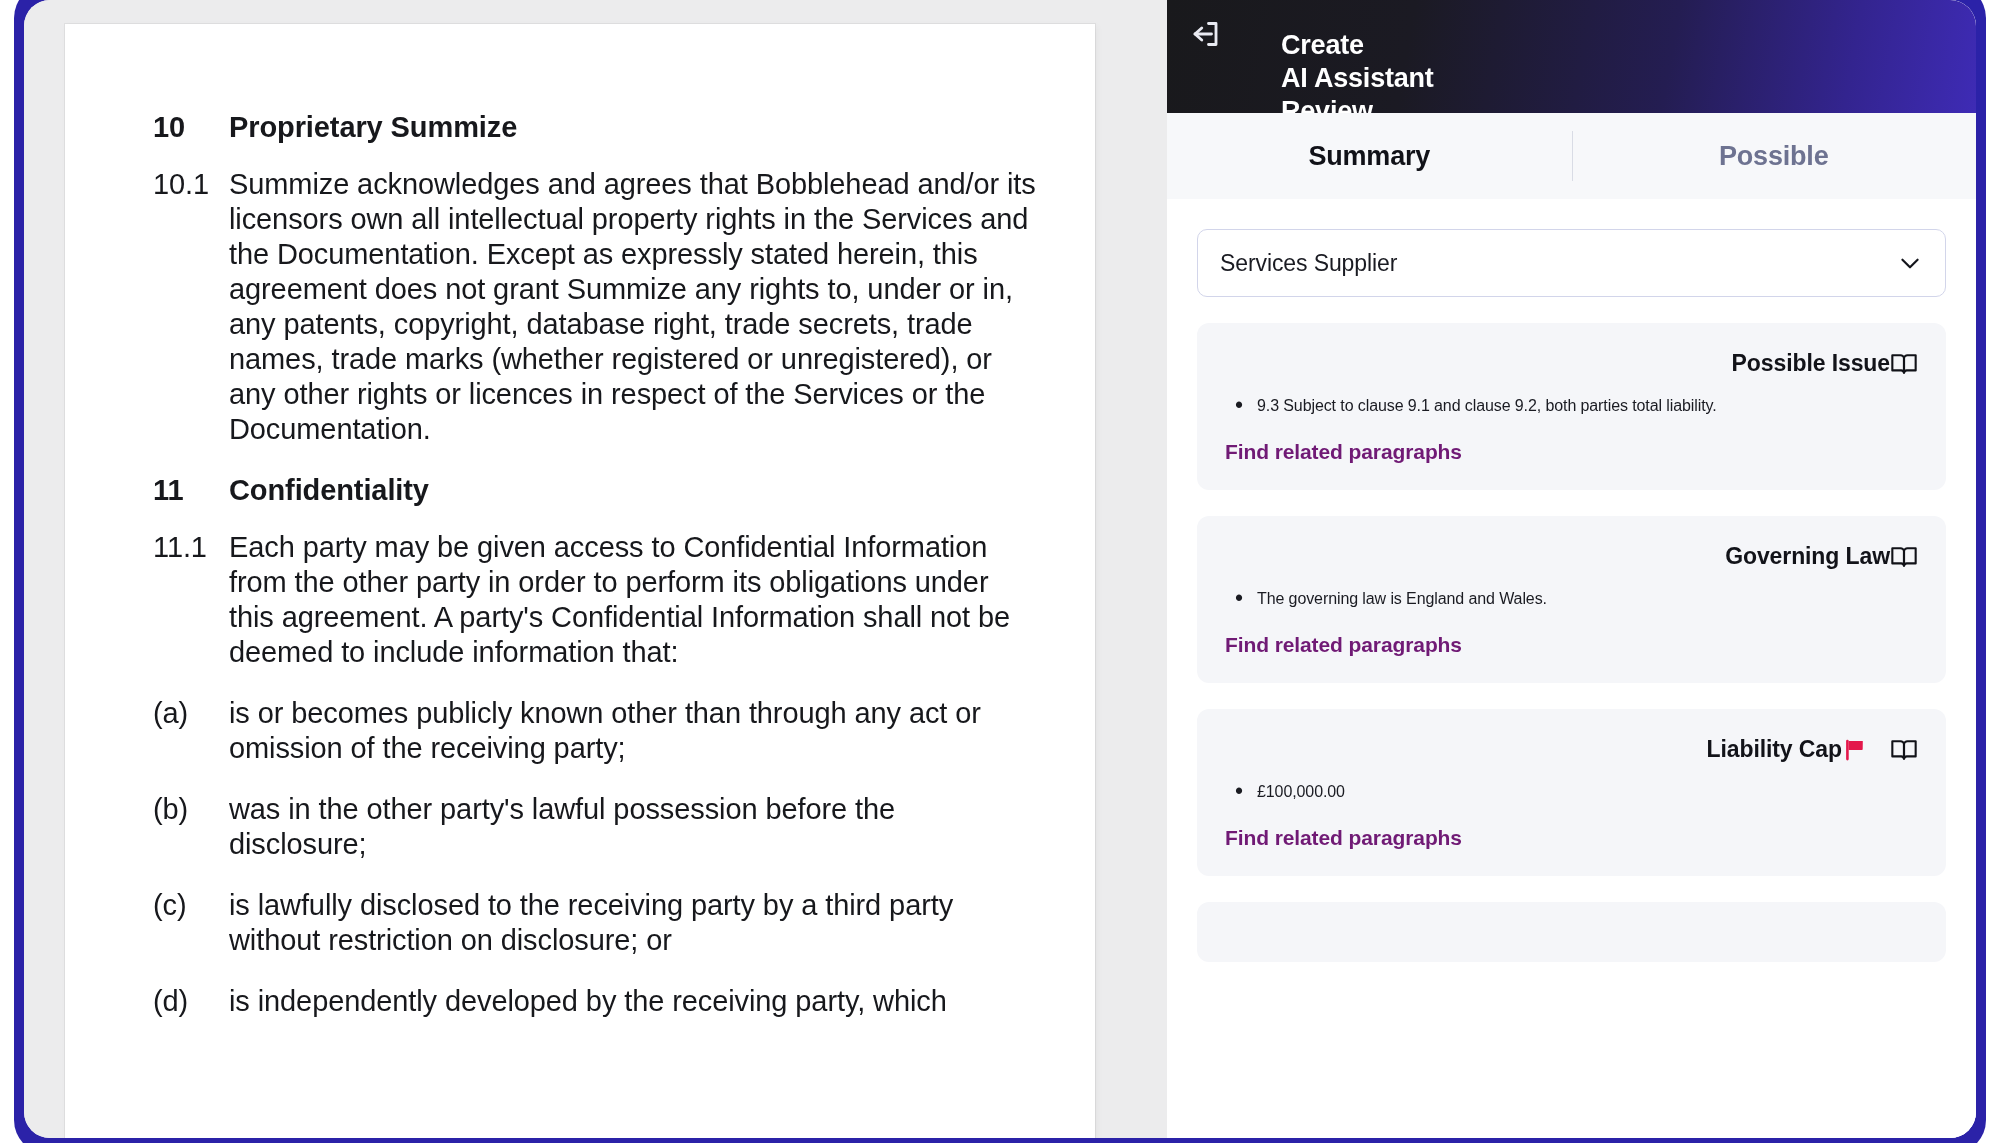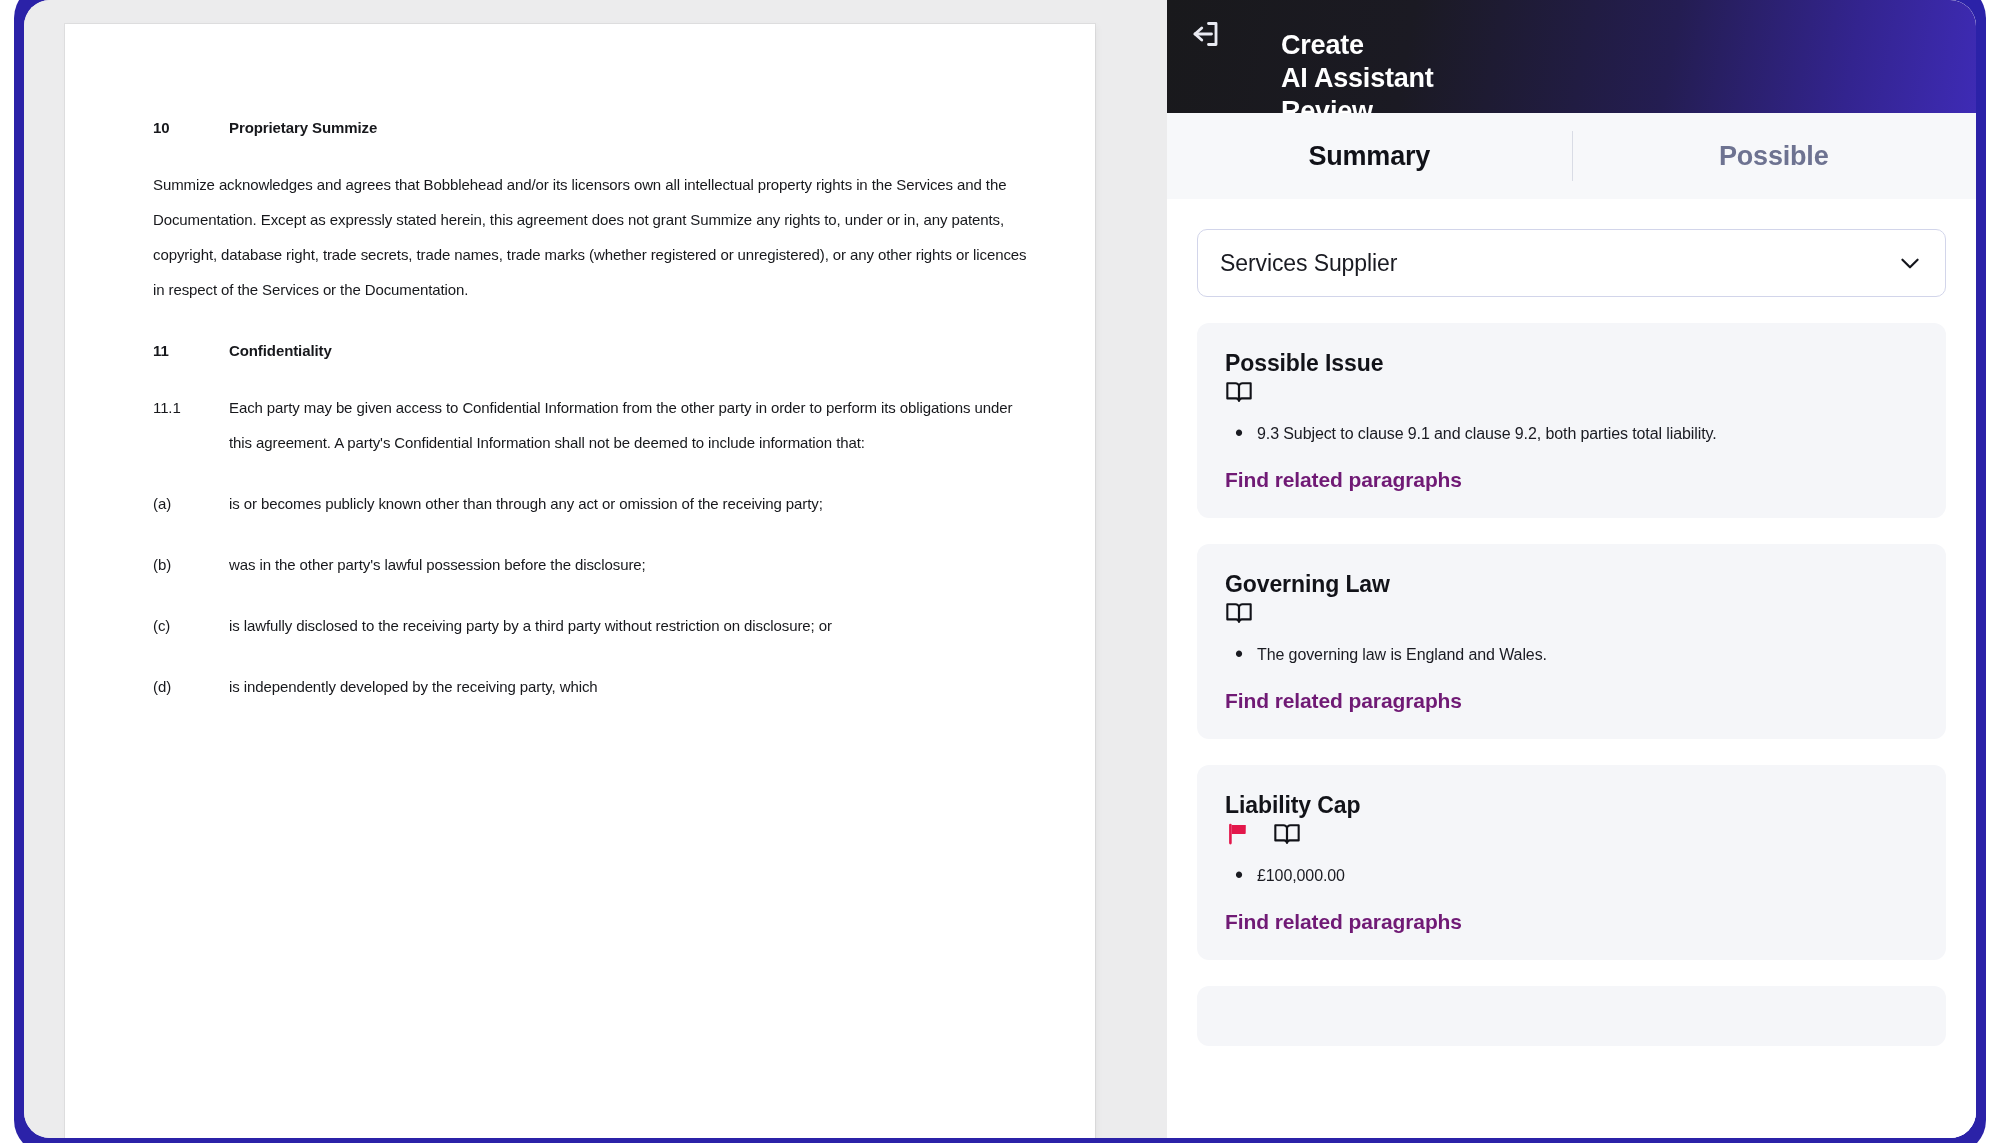--- a/index.html
+++ b/index.html
@@ -62,21 +62,21 @@
     background: #ffffff;
     box-shadow: 0 0 0 1px rgba(0,0,0,0.055), 2px 2px 7px rgba(0,0,0,0.045);
     overflow: hidden;
   }
 
   .doc-body {
     position: absolute;
     left: 88px;
     top: 86px;
     right: 58px;
-    font-size: 15px;
+    font-size: 29px;
     line-height: 35px;
     color: #17181c;
     letter-spacing: -0.1px;
   }
 
   .clause {
     display: flex;
     margin-bottom: 26px;
   }
   .clause-head { margin-bottom: 22px; }
@@ -221,22 +221,21 @@
     position: relative;
     background: #f5f6f9;
     border-radius: 12px;
     padding: 26px 28px 26px 28px;
     margin-bottom: 26px;
   }
 
   .card-head {
     display: flex;
     align-items: flex-start;
-    justify-content: flex-start;
-    flex-direction: column;
+    justify-content: flex-end;
   }
   .card-title {
     font-size: 23px;
     font-weight: 700;
     color: #121319;
     letter-spacing: -0.1px;
     line-height: 28px;
   }
   .card-icons {
     display: flex;
@@ -295,20 +294,21 @@
       <div class="doc-pane">
         <div class="doc-page">
           <div class="doc-body">
 
             <div class="clause clause-head">
               <div class="c-num">10</div>
               <div class="c-text">Proprietary Summize</div>
             </div>
 
             <div class="clause">
+              <div class="c-num">10.1</div>
               <div class="c-text">Summize acknowledges and agrees that Bobblehead and/or its licensors own all intellectual property rights in the Services and the Documentation. Except as expressly stated herein, this agreement does not grant Summize any rights to, under or in, any patents, copyright, database right, trade secrets, trade names, trade marks (whether registered or unregistered), or any other rights or licences in respect of the Services or the Documentation.</div>
             </div>
 
 
             <div class="clause clause-head">
               <div class="c-num">11</div>
               <div class="c-text">Confidentiality</div>
             </div>
 
             <div class="clause">

